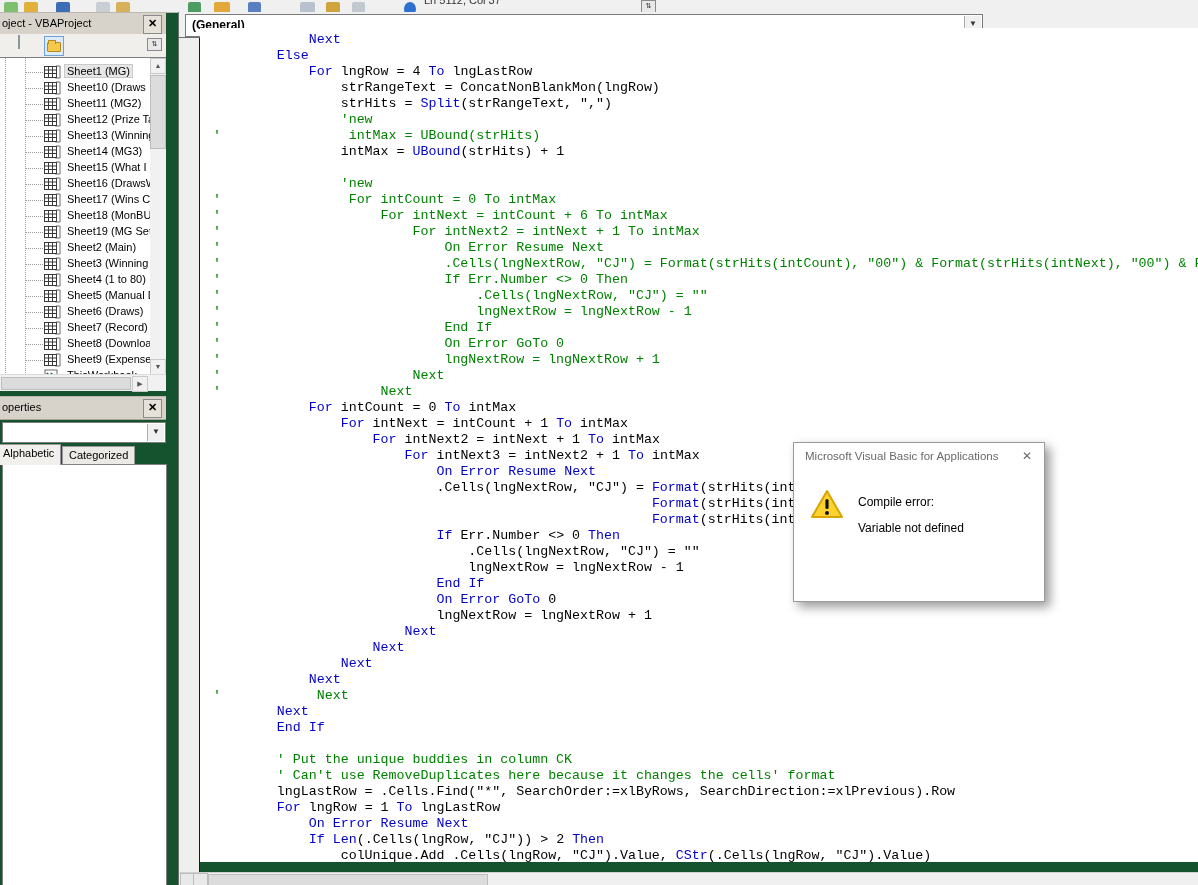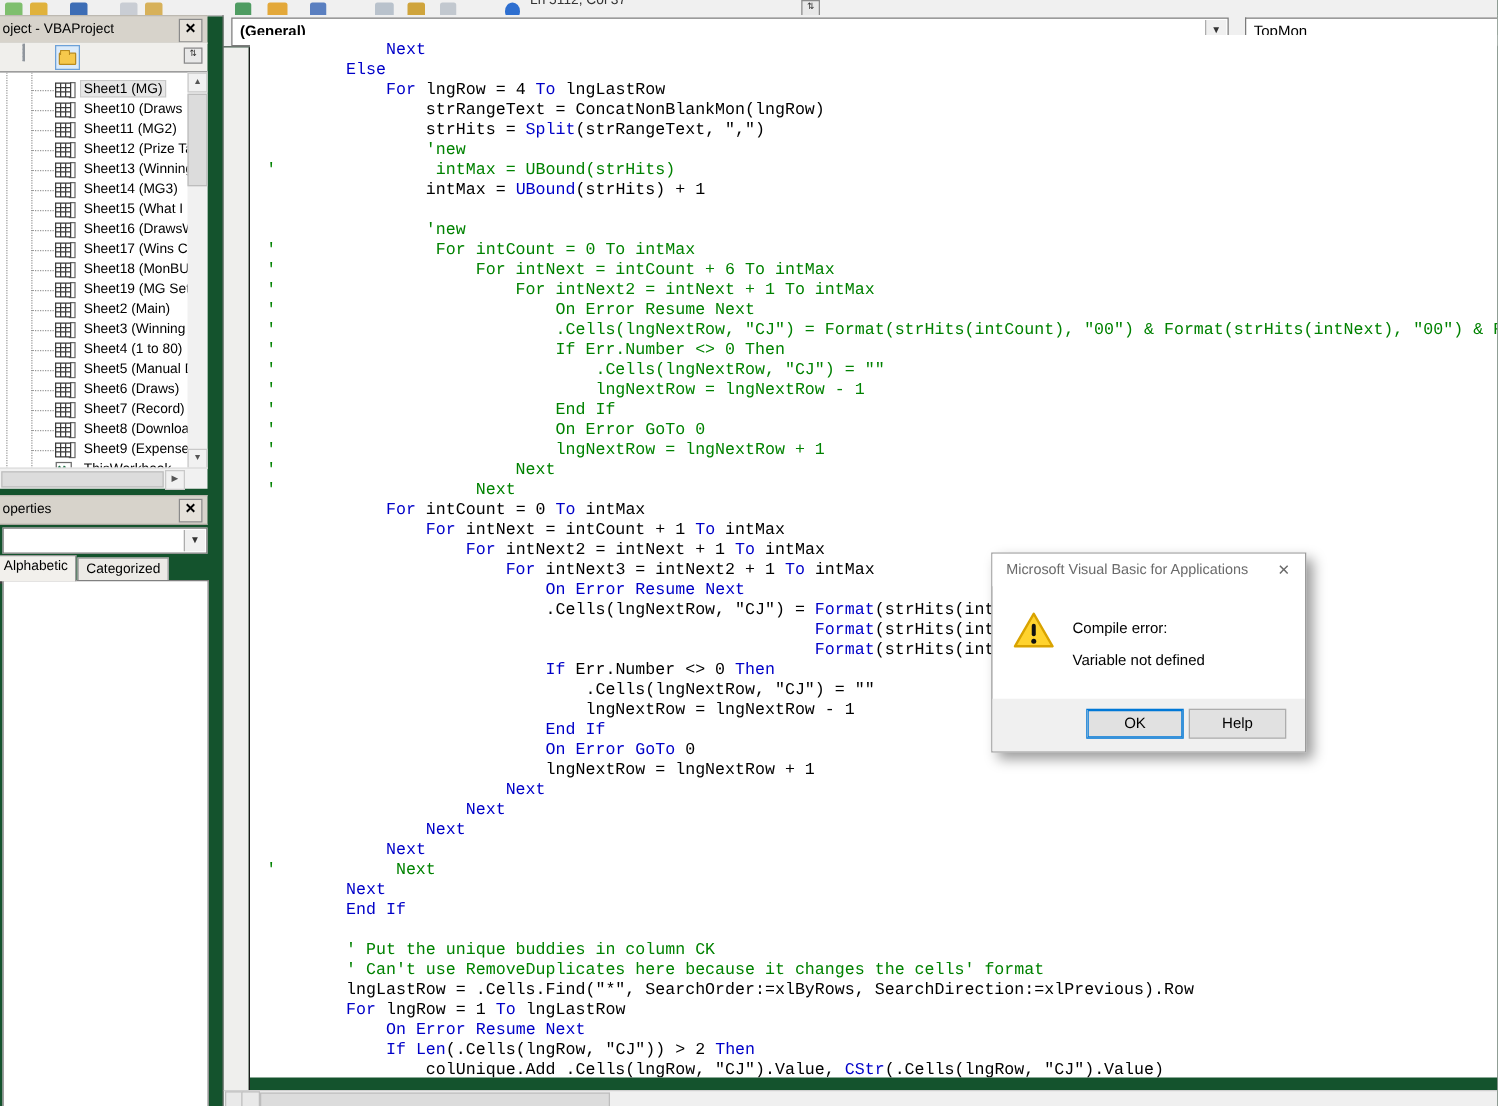--- a/index.html
+++ b/index.html
@@ -369,23 +369,20 @@
     <span class="tab active" style="left:-4px;">Alphabetic</span>
     <span class="tab" style="left:62px;">Categorized</span>
   </div>
   <div id="prop-grid"></div>
 
   <div id="code-border-v" class="abs"></div>
   <div id="combo-row" class="abs">
     <div class="combo" style="left:6px;width:796px;">
       <span class="combo-txt">(General)</span>
       <span class="combo-arrow">▼</span>
-    </div>
-    <div class="combo" style="left:817px;width:201px;border-right:none;">
-      <span class="combo-txt" style="font-weight:normal">TopMon</span>
     </div>
   </div>
   <div id="code-topline" class="abs"></div>
   <div id="code-margin" class="abs"></div>
   <div id="code-margin-line" class="abs"></div>
   <div id="code-area" class="abs">
     <div id="code-text">
         <div class="cl">            <span class="kw">Next</span></div>
         <div class="cl">        <span class="kw">Else</span></div>
         <div class="cl">            <span class="kw">For</span> lngRow = 4 <span class="kw">To</span> lngLastRow</div>
@@ -453,19 +450,15 @@
     </div>
     <div id="dlg-icon">
       <svg width="34" height="31" viewBox="0 0 34 31">
         <path d="M17 2 L32 28 L2 28 Z" fill="#ffd32e" stroke="#d9a300" stroke-width="2" stroke-linejoin="round"></path>
         <rect x="15.4" y="10" width="3.2" height="10" rx="1.6" fill="#111"></rect>
         <circle cx="17" cy="24" r="2" fill="#111"></circle>
       </svg>
     </div>
     <div id="dlg-msg1">Compile error:</div>
     <div id="dlg-msg2">Variable not defined</div>
-    <div id="dlg-footer">
-      <div class="dlg-btn" id="ok-btn">OK</div>
-      <div class="dlg-btn" id="help-btn">Help</div>
-    </div>
   </div>
 
 </div>
 
 </body></html>

